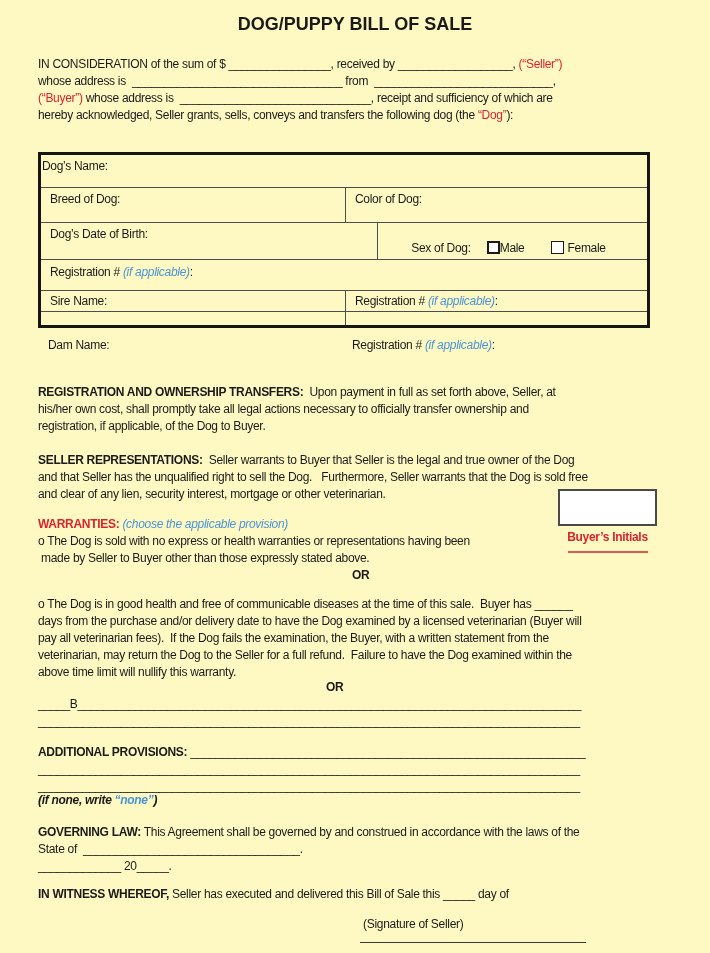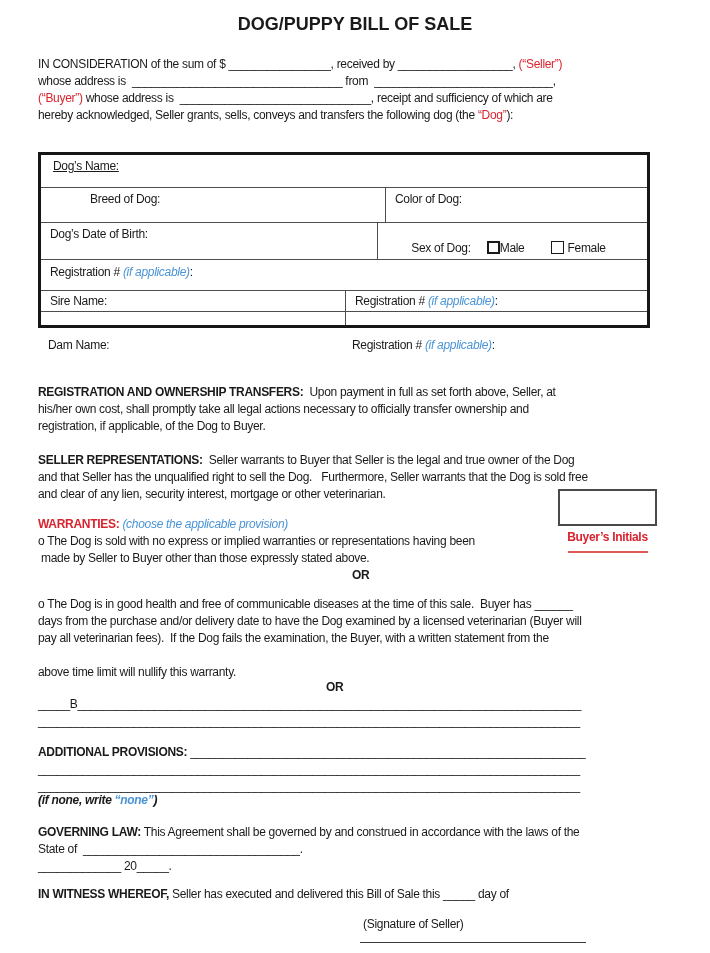--- a/index.html
+++ b/index.html
@@ -1,19 +1,19 @@
 <!DOCTYPE html>
 <html><head>
 <meta charset="utf-8">
 <style>
   html,body{margin:0;padding:0;background:#e8e8e8;}
   .page{
     position:relative;
     width:710px;height:953px;
-    background:#ffffff;
+    background:#fef9c3;
     font-family:"Liberation Sans",sans-serif;
     font-size:12px;
     color:#1a1a1a;
     letter-spacing:-0.3px;
     overflow:hidden;
     margin:0 auto;
   }
   .ln{position:absolute;left:38px;white-space:pre;line-height:17px;height:17px;}
   .bold{font-weight:bold;}
   .red{color:#d9232e;}
@@ -29,22 +29,22 @@
   .dtable{
     position:absolute;left:38px;top:152px;width:612px;
     border:3px solid #161616;box-sizing:border-box;
   }
   .trow{position:relative;border-top:1px solid #4d4d4d;box-sizing:border-box;}
   .trow.first{border-top:none;}
   .trow.split{display:flex;}
   .tcell{box-sizing:border-box;padding:4px 0 0 9px;white-space:pre;}
   .tcell.lc{width:304px;flex:0 0 304px;}
   .tcell.rc{flex:1;border-left:1px solid #4d4d4d;}
-  .r1{height:32px;padding:4px 0 0 12px;box-sizing:border-box;text-decoration:underline;}
-  .r2{height:35px;padding-left:40px;}
+  .r1{height:32px;padding:4px 0 0 1px;box-sizing:border-box;}
+  .r2{height:35px;}
   .r3{height:37px;gap:32px;}
   .r4{height:31px;padding:5px 0 0 9px;box-sizing:border-box;}
   .r5{height:21px;}
   .r5 .tcell{padding-top:3px;}
   .r6{height:14px;}
   .cb{display:inline-block;width:12px;height:12px;border:2px solid #1a1a1a;
       vertical-align:-2px;background:#fff;box-sizing:border-box;}
   .cb.male{margin-left:16px;width:13px;height:13px;}
   .cb.female{margin-left:26px;border-width:1px;width:13px;height:13px;margin-right:4px;}
   
@@ -110,27 +110,28 @@
 
   <div class="ln" style="top:452px"><span class="bold">SELLER REPRESENTATIONS:</span><span>  Seller warrants to Buyer that Seller is the legal and true owner of the Dog</span></div>
   <div class="ln" style="top:469px">and that Seller has the unqualified right to sell the Dog.   Furthermore, Seller warrants that the Dog is sold free</div>
   <div class="ln" style="top:486px">and clear of any lien, security interest, mortgage or other veterinarian.</div>
 
   <div class="initials-box"></div>
   <div class="initials-label">Buyer’s Initials</div>
   <div class="initials-line"></div>
 
   <div class="ln" style="top:516px"><span class="redbold">WARRANTIES:</span><span class="blueit"> (choose the applicable provision)</span></div>
-  <div class="ln" style="top:533px">o The Dog is sold with no express or implied warranties or representations having been</div>
+  <div class="ln" style="top:533px">o The Dog is sold with no express or health warranties or representations having been</div>
   <div class="ln" style="top:550px"> made by Seller to Buyer other than those expressly stated above.</div>
   <div class="ln bold" style="top:567px;left:352px">OR</div>
 
   <div class="ln" style="top:596px">o The Dog is in good health and free of communicable diseases at the time of this sale.  Buyer has ______</div>
   <div class="ln" style="top:613px">days from the purchase and/or delivery date to have the Dog examined by a licensed veterinarian (Buyer will</div>
   <div class="ln" style="top:630px">pay all veterinarian fees).  If the Dog fails the examination, the Buyer, with a written statement from the</div>
+  <div class="ln" style="top:647px">veterinarian, may return the Dog to the Seller for a full refund.  Failure to have the Dog examined within the</div>
   <div class="ln" style="top:664px">above time limit will nullify this warranty.</div>
   <div class="ln bold" style="top:679px;left:326px">OR</div>
 
   <div class="ln" style="top:696px">_____B_______________________________________________________________________________</div>
   <div class="ln" style="top:713px">_____________________________________________________________________________________</div>
 
   <div class="ln" style="top:744px"><span class="bold">ADDITIONAL PROVISIONS: </span><span>______________________________________________________________</span></div>
   <div class="ln" style="top:761px">_____________________________________________________________________________________</div>
   <div class="ln" style="top:778px">_____________________________________________________________________________________</div>
   <div class="ln" style="top:792px"><span class="boldit">(if none, write </span><span class="blueboldit">“none”</span><span class="boldit">)</span></div>

